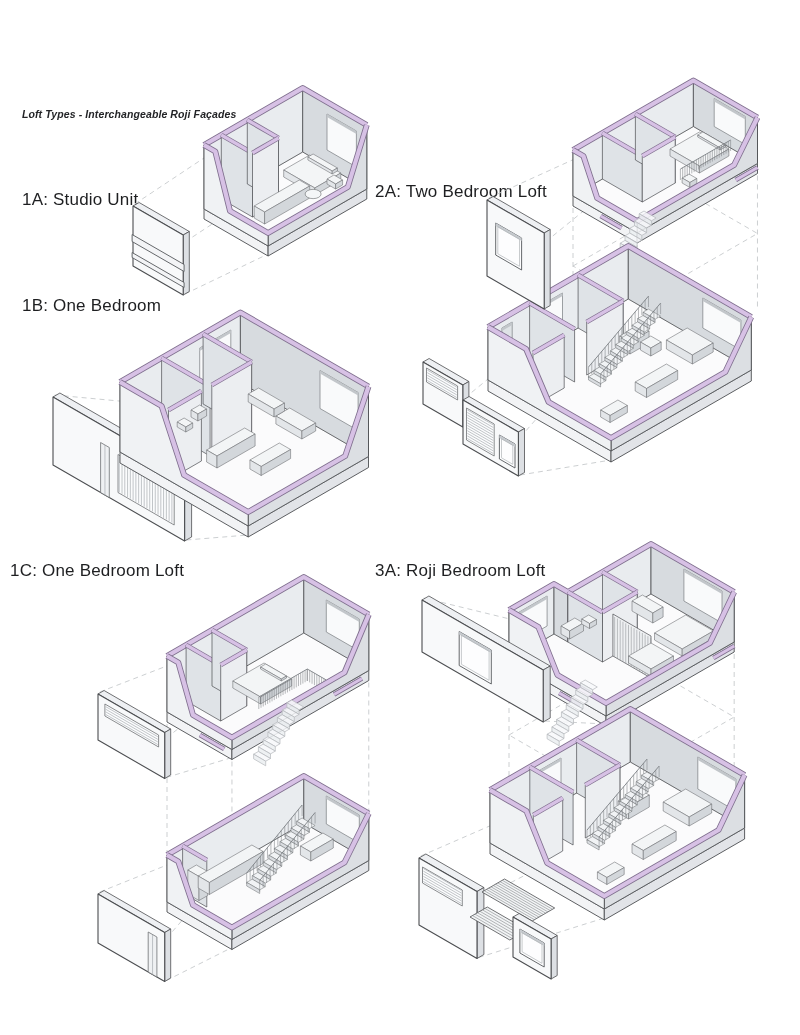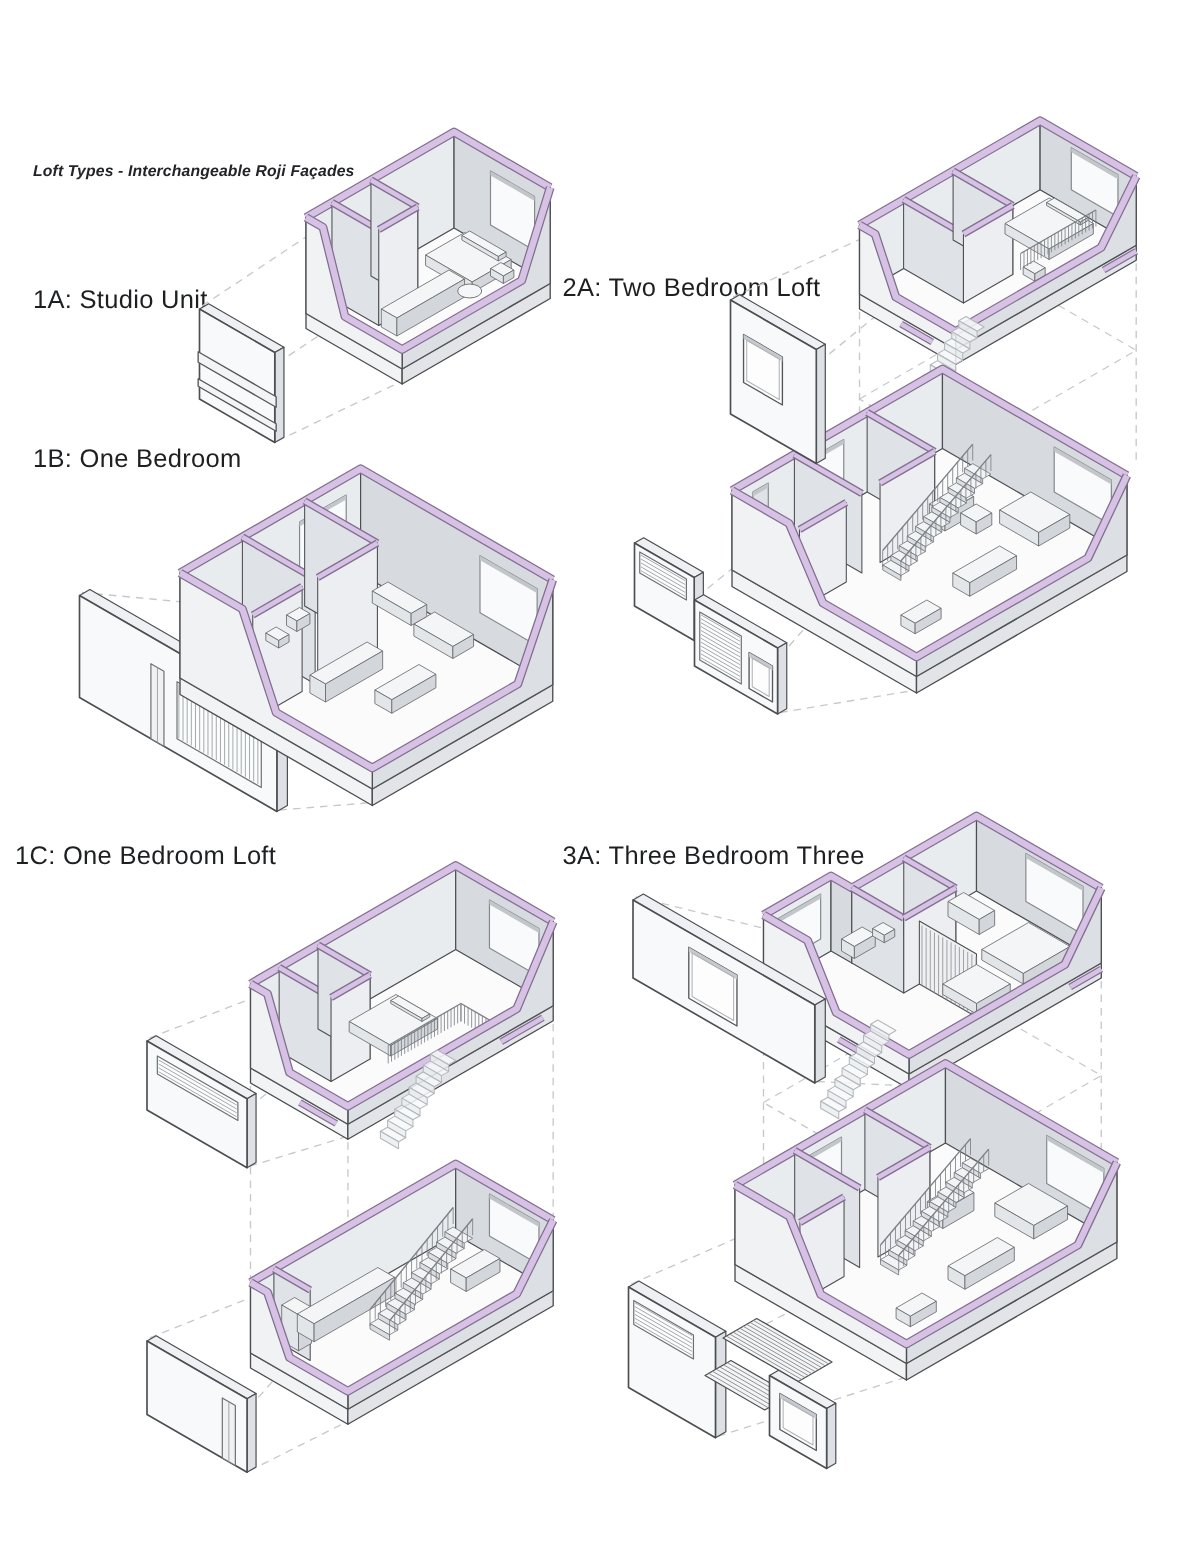--- a/index.html
+++ b/index.html
@@ -12,21 +12,21 @@
 </style>
 </head>
 <body>
 
 <div id="sheet">
   <div class="sheet-title">Loft Types - Interchangeable Roji Façades</div>
   <div class="unit-label" style="left:22px;top:190px">1A: Studio Unit</div>
   <div class="unit-label" style="left:22px;top:296px">1B: One Bedroom</div>
   <div class="unit-label" style="left:10px;top:561px">1C: One Bedroom Loft</div>
   <div class="unit-label" style="left:375px;top:182px">2A: Two Bedroom Loft</div>
-  <div class="unit-label" style="left:375px;top:561px">3A: Three Bedroom Three</div>
+  <div class="unit-label" style="left:375px;top:561px">3A: Roji Bedroom Loft</div>
 
   <svg id="axo" width="800" height="1035" viewBox="0 0 800 1035">
     <g id="g1a">
         <line x1="184.96" y1="242" x2="233.444" y2="210" stroke="#c6c9cc" stroke-width="0.9" stroke-dasharray="5 4"></line>
         <line x1="184.96" y1="294" x2="268.084" y2="254" stroke="#c6c9cc" stroke-width="0.9" stroke-dasharray="5 4"></line>
         <line x1="134.732" y1="204" x2="215.258" y2="150.5" stroke="#c6c9cc" stroke-width="0.9" stroke-dasharray="5 4"></line>
         <polygon points="133.0,206.0 183.2,235.0 189.3,231.5 139.1,202.5" fill="#eef0f3" stroke="#4c4e51" stroke-width="0.8" stroke-linejoin="round"></polygon>
         <polygon points="183.2,295.0 183.2,235.0 189.3,231.5 189.3,291.5" fill="#dde0e4" stroke="#4c4e51" stroke-width="0.8" stroke-linejoin="round"></polygon>
         <polygon points="133.0,266.0 183.2,295.0 183.2,235.0 133.0,206.0" fill="#f8f9fa" stroke="#4c4e51" stroke-width="1.1" stroke-linejoin="round"></polygon>
         <polygon points="132.1,241.5 184.1,271.5 184.1,264.5 132.1,234.5" fill="#f3f4f6" stroke="#55585b" stroke-width="0.9" stroke-linejoin="round"></polygon>

